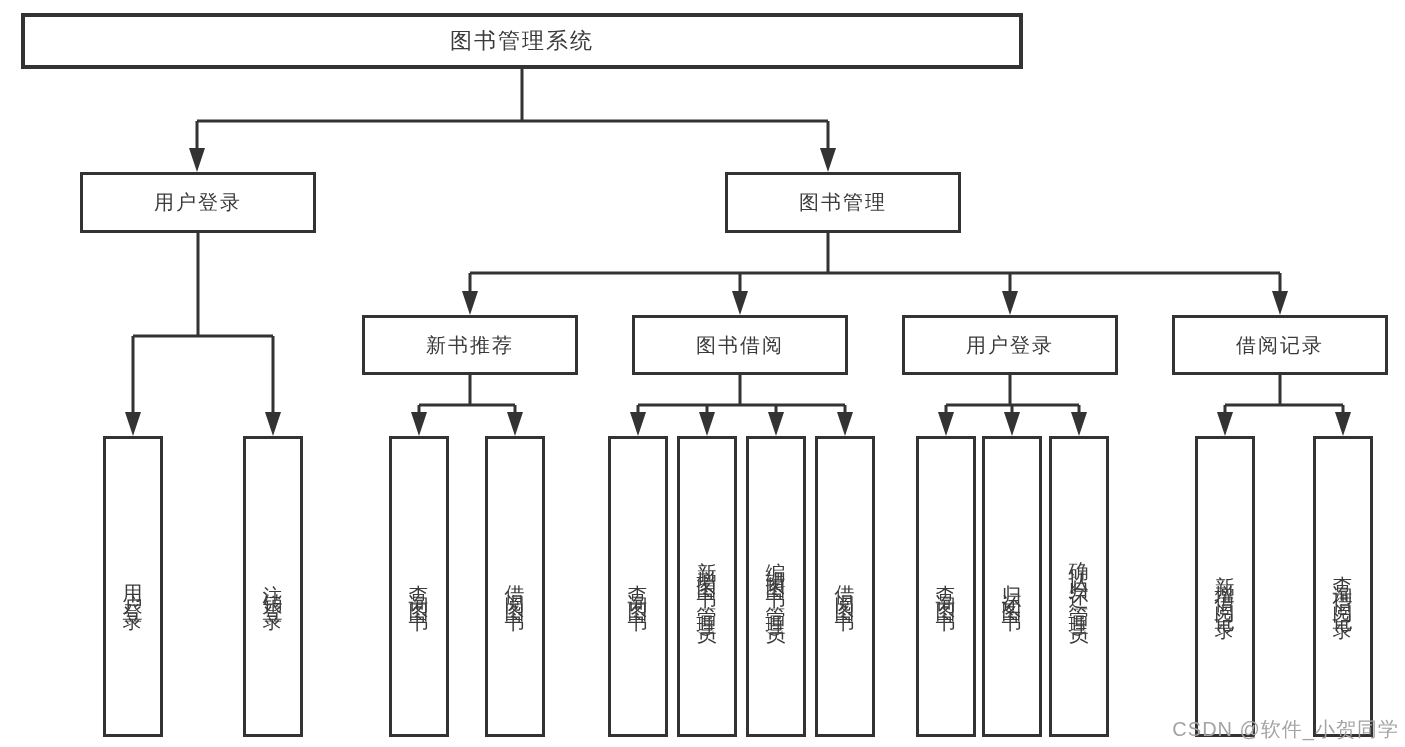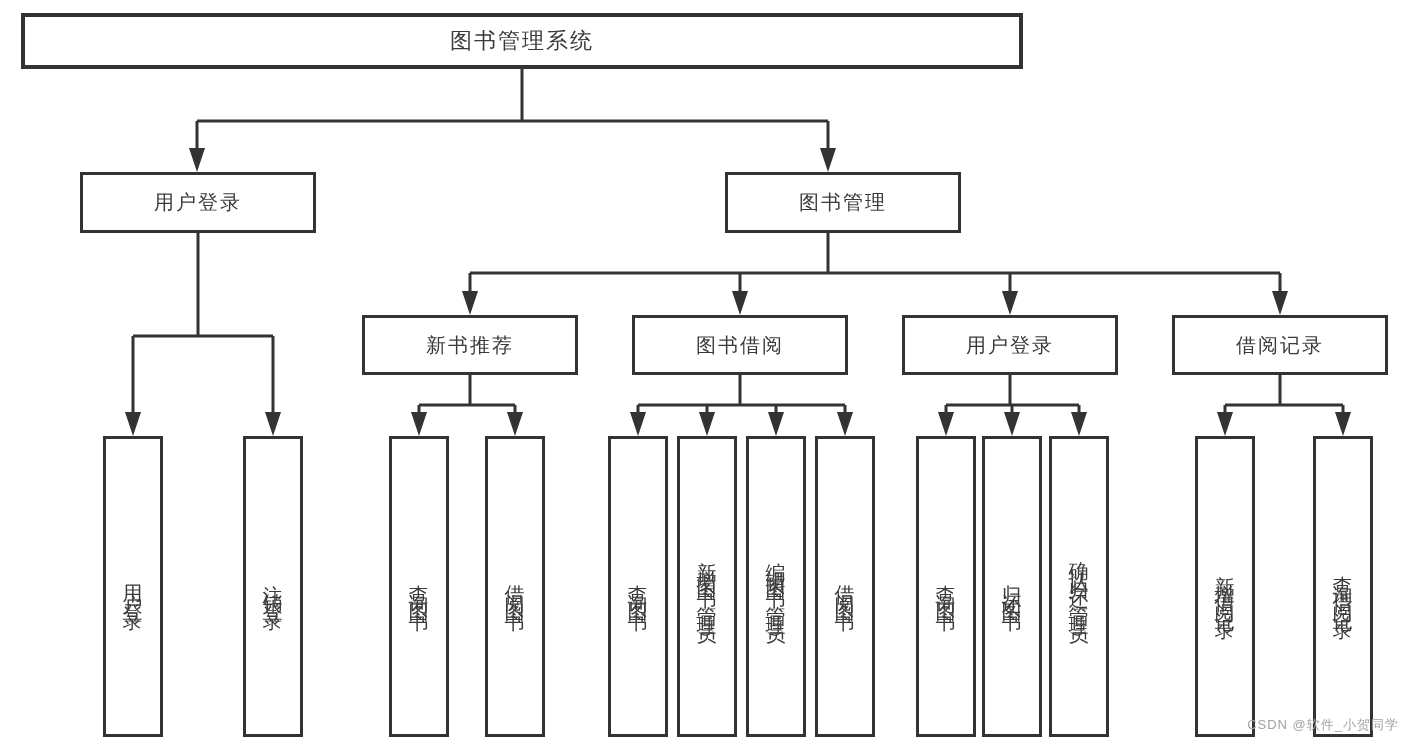--- a/index.html
+++ b/index.html
@@ -42,21 +42,21 @@
     writing-mode: vertical-rl;
     text-orientation: mixed;
     letter-spacing: 9px;
     line-height: 1;
     white-space: nowrap;
   }
   #watermark {
     position: absolute;
     top: 716px;
     right: 14px;
-    font-size: 13px;
+    font-size: 20px;
     color: #a3a3a3;
     letter-spacing: 1px;
     z-index: 5;
   }
 </style>
 </head>
 <body>
 
 <div id="stage">
 

